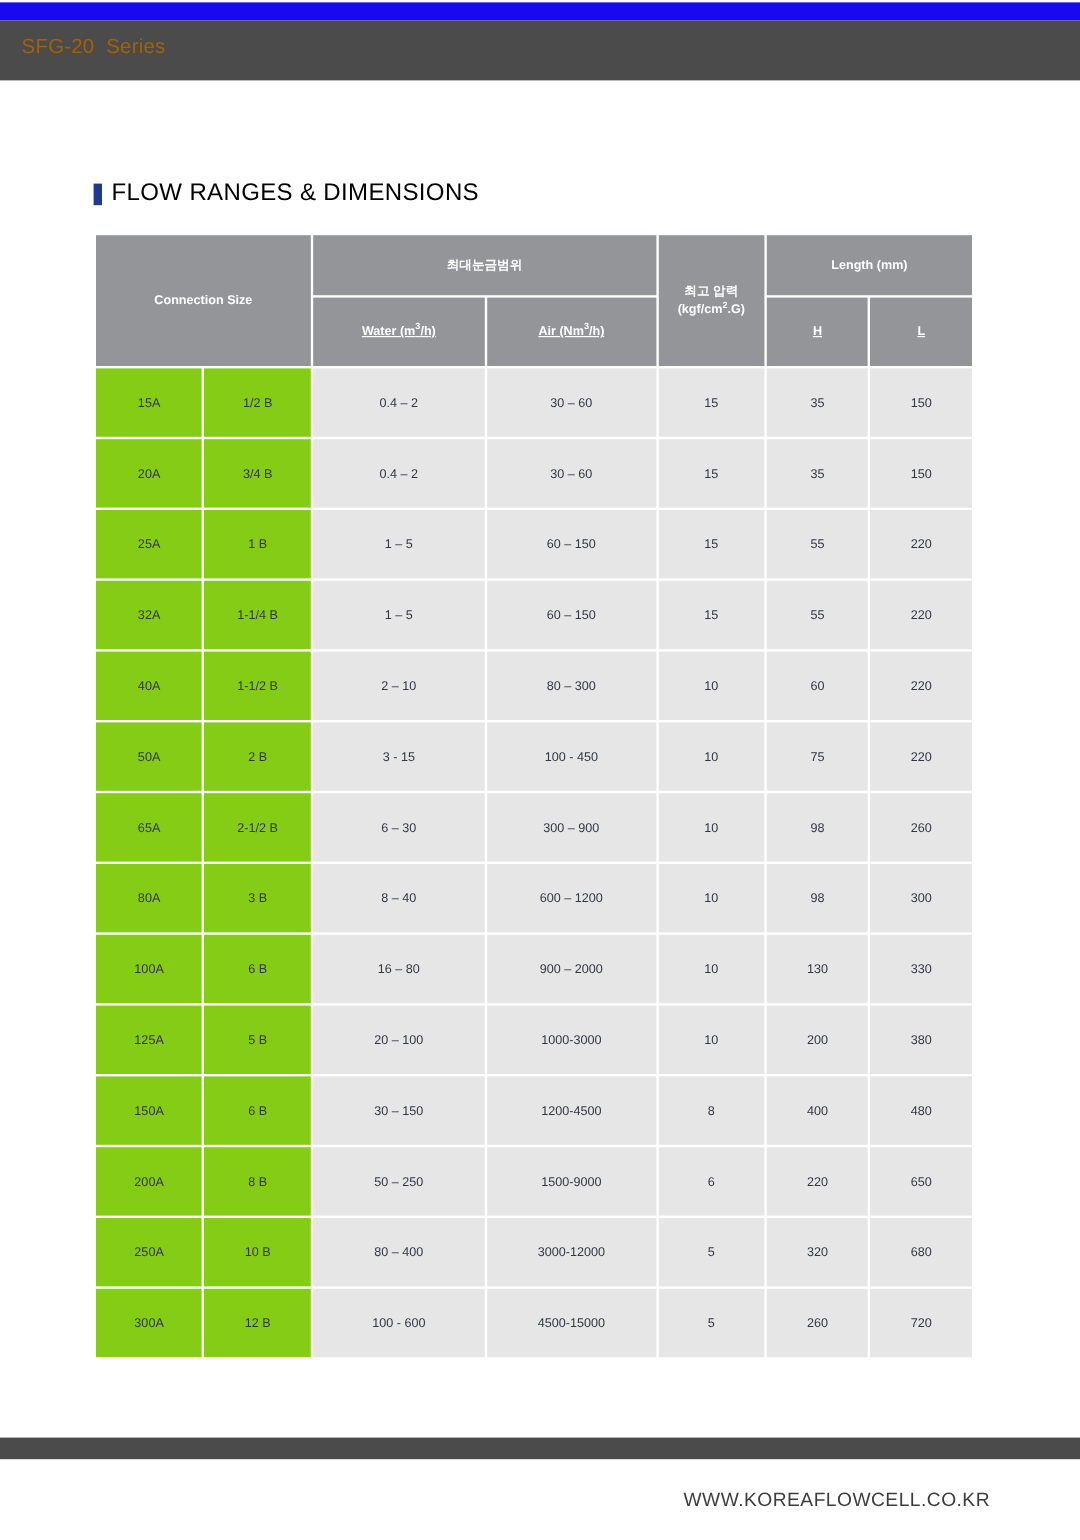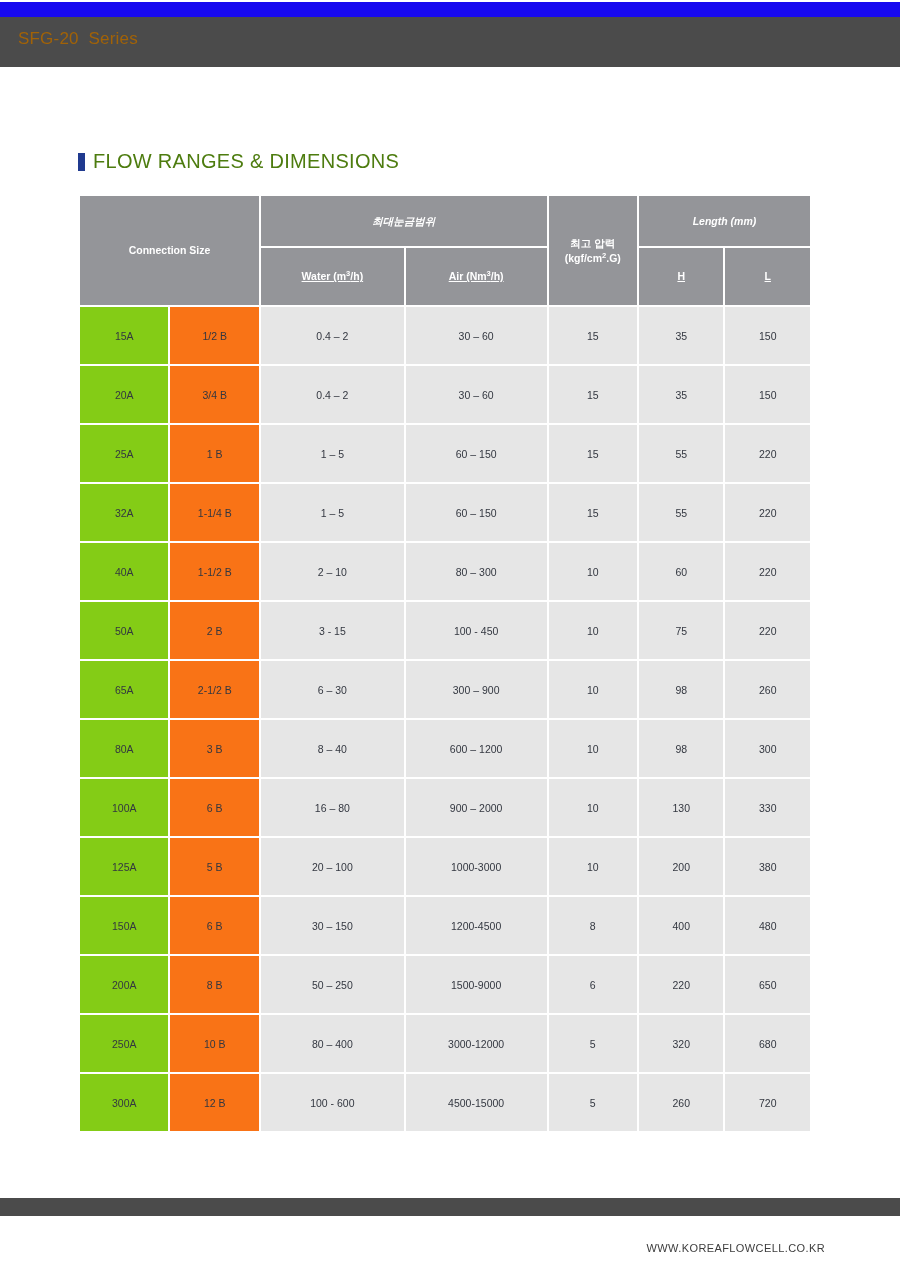--- a/index.html
+++ b/index.html
@@ -46,21 +46,21 @@
     gap: 8px;
   }
   .section-bullet {
     width: 7px;
     height: 18px;
     background: #203a8f;
     display: block;
   }
   .section-heading-text {
     font-size: 20px;
-    color: #4d7c0f;
+    color: #000000;
     letter-spacing: 0.3px;
     font-weight: 400;
   }
 
   
   .spec-table {
     position: absolute;
     left: 78px; top: 194px;
     width: 734px;
     border-collapse: separate;
@@ -84,42 +84,42 @@
   .spec-table td {
     background: #e6e6e6;
     color: #333740;
     font-weight: normal;
     height: 57px;
   }
   td.col-size-a {
     background: #84cc16;
   }
   td.col-size-b {
-    background: #f97316;
+    background: #84cc16;
   }
   .h-conn   { height: 109px; }
-  .h-top    { height: 50px; font-style: italic; }
+  .h-top    { height: 50px; }
   .h-sub    { height: 57px; text-decoration: underline; }
   sup {
     font-size: 0.72em;
     vertical-align: super;
     line-height: 0;
   }
 
   
   .footer-bar {
     position: absolute;
     left: 0; top: 1198px;
     width: 900px; height: 18px;
     background: #4b4b4b;
   }
   .footer-url {
     position: absolute;
     right: 75px; top: 1242px;
-    font-size: 11px;
+    font-size: 16px;
     color: #3d3d3d;
     letter-spacing: 0.4px;
   }
 </style>
 </head>
 <body>
 
 <div class="top-blue-bar"></div>
 <div class="top-gray-bar"></div>
 <div class="series-title">SFG-20  Series</div>

